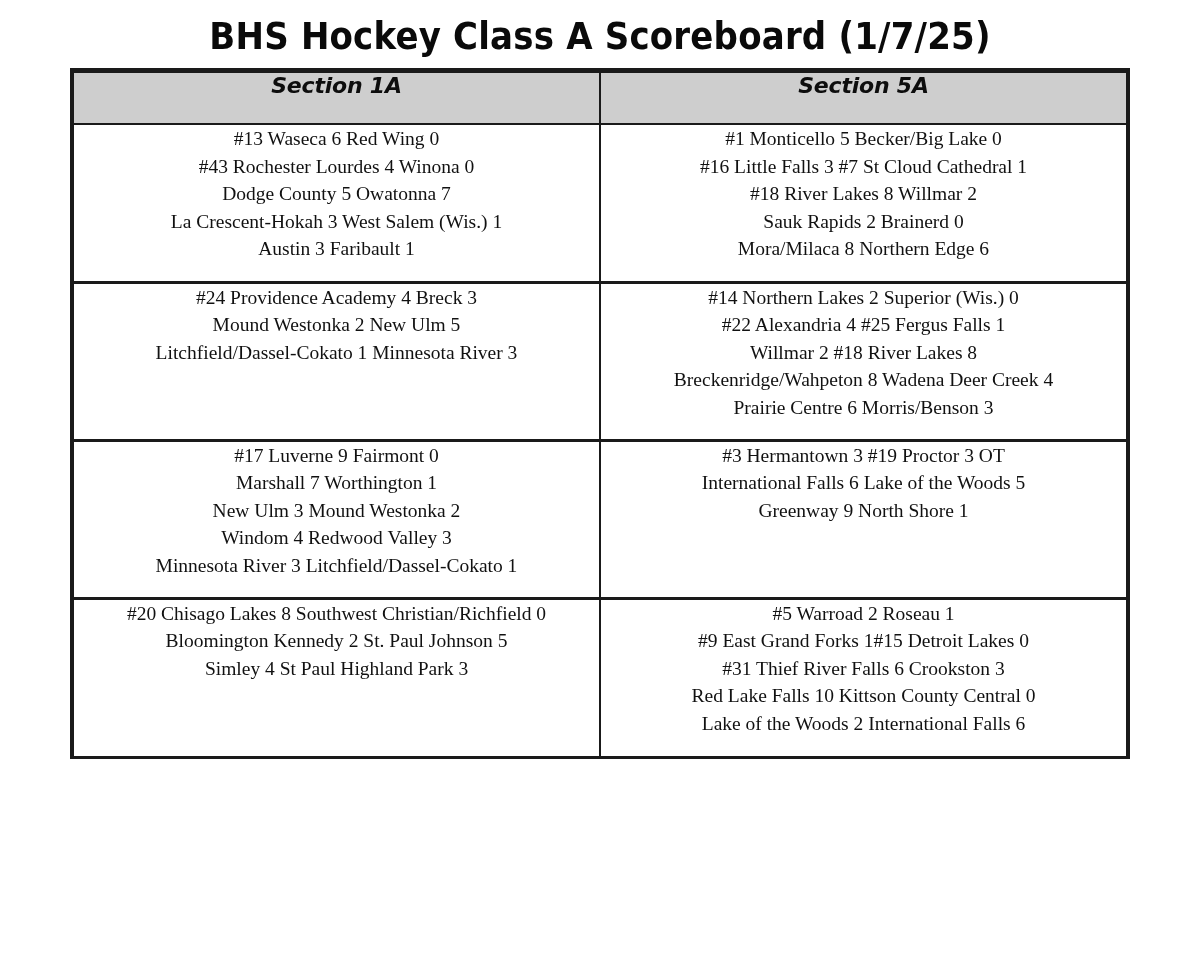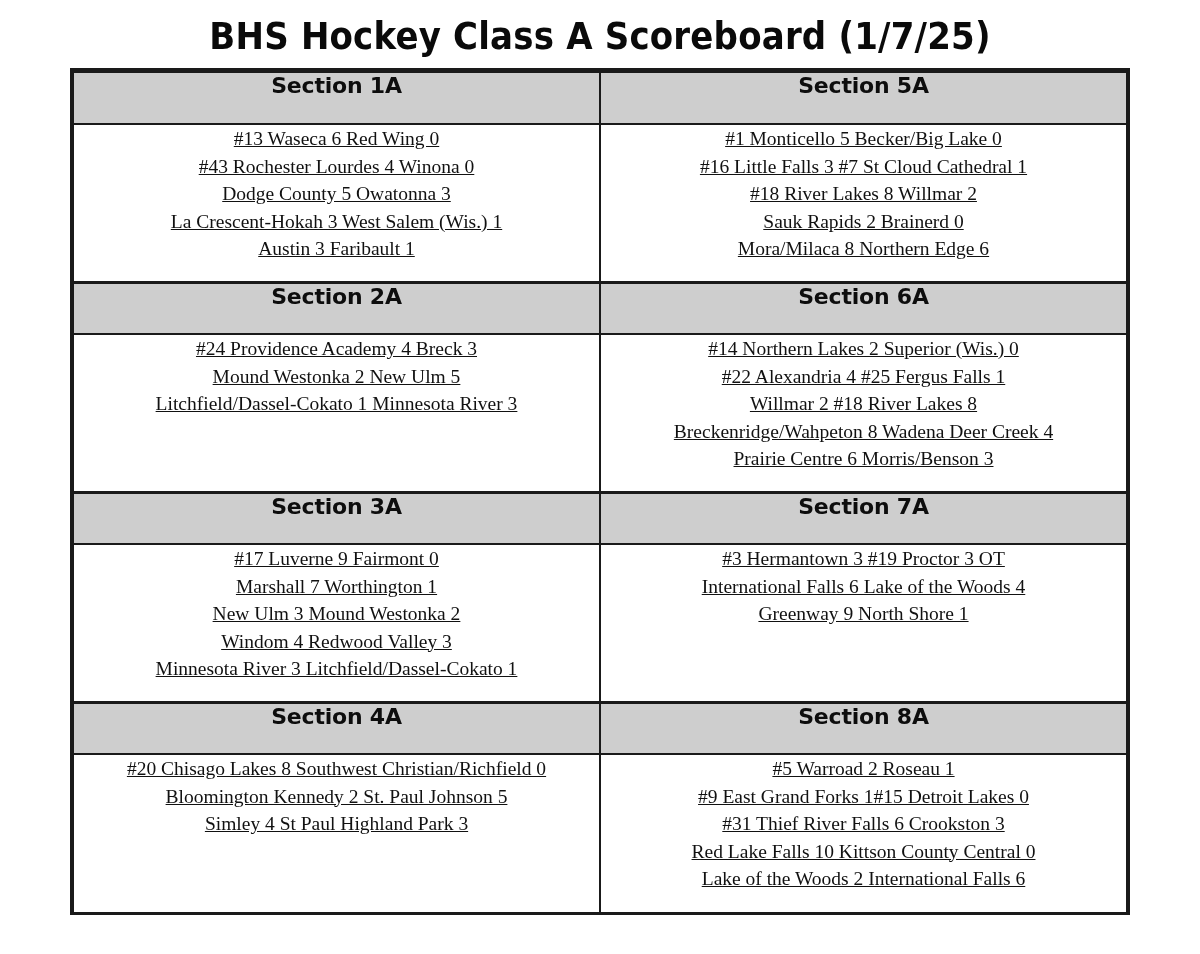--- a/index.html
+++ b/index.html
@@ -71,20 +71,21 @@
     height: 52px;
     border-left: 2px solid #1a1a1a;
     border-right: 2px solid #1a1a1a;
     border-top: 2px solid #1a1a1a;
     border-bottom: 2px solid #1a1a1a;
     font-family: "DejaVu Sans", "Liberation Sans", sans-serif;
     font-weight: bold;
     font-size: 22px;
     letter-spacing: -0.2px;
     color: #0d0d0d;
+    font-style: italic;
   }
 
   
   td.sec-body {
     background: #ffffff;
     height: 158px;
     border-left: 2px solid #1a1a1a;
     border-right: 2px solid #1a1a1a;
     border-bottom: 3px solid #1a1a1a;
     text-align: center;
@@ -94,21 +95,20 @@
   tr.row-last td.sec-body {
     border-bottom: none;
   }
 
   .game-line {
     font-family: "Liberation Serif", "DejaVu Serif", serif;
     font-size: 19.5px;
     line-height: 27.5px;
     color: #111111;
     white-space: nowrap;
-    text-decoration: underline;
   }
 </style>
 </head>
 <body>
 
 <div class="page">
 
   <div class="title">BHS Hockey Class A Scoreboard (1/7/25)</div>
 
   <div class="board-wrap">
@@ -116,75 +116,63 @@
       <tbody>
 
         <tr>
           <td class="sec-head">Section 1A</td>
           <td class="sec-head">Section 5A</td>
         </tr>
         <tr>
           <td class="sec-body">
             <div class="game-line">#13 Waseca 6 Red Wing 0</div>
             <div class="game-line">#43 Rochester Lourdes 4 Winona 0</div>
-            <div class="game-line">Dodge County 5 Owatonna 3</div>
+            <div class="game-line">Dodge County 5 Owatonna 7</div>
             <div class="game-line">La Crescent-Hokah 3 West Salem (Wis.) 1</div>
             <div class="game-line">Austin 3 Faribault 1</div>
           </td>
           <td class="sec-body">
             <div class="game-line">#1 Monticello 5 Becker/Big Lake 0</div>
             <div class="game-line">#16 Little Falls 3 #7 St Cloud Cathedral 1</div>
             <div class="game-line">#18 River Lakes 8 Willmar 2</div>
             <div class="game-line">Sauk Rapids 2 Brainerd 0</div>
             <div class="game-line">Mora/Milaca 8 Northern Edge 6</div>
           </td>
         </tr>
 
-        <tr>
-          <td class="sec-head">Section 2A</td>
-          <td class="sec-head">Section 6A</td>
-        </tr>
         <tr>
           <td class="sec-body">
             <div class="game-line">#24 Providence Academy 4 Breck 3</div>
             <div class="game-line">Mound Westonka 2 New Ulm 5</div>
             <div class="game-line">Litchfield/Dassel-Cokato 1 Minnesota River 3</div>
           </td>
           <td class="sec-body">
             <div class="game-line">#14 Northern Lakes 2 Superior (Wis.) 0</div>
             <div class="game-line">#22 Alexandria 4 #25 Fergus Falls 1</div>
             <div class="game-line">Willmar 2 #18 River Lakes 8</div>
             <div class="game-line">Breckenridge/Wahpeton 8 Wadena Deer Creek 4</div>
             <div class="game-line">Prairie Centre 6 Morris/Benson 3</div>
           </td>
         </tr>
 
         <tr>
-          <td class="sec-head">Section 3A</td>
-          <td class="sec-head">Section 7A</td>
-        </tr>
-        <tr>
           <td class="sec-body">
             <div class="game-line">#17 Luverne 9 Fairmont 0</div>
             <div class="game-line">Marshall 7 Worthington 1</div>
             <div class="game-line">New Ulm 3 Mound Westonka 2</div>
             <div class="game-line">Windom 4 Redwood Valley 3</div>
             <div class="game-line">Minnesota River 3 Litchfield/Dassel-Cokato 1</div>
           </td>
           <td class="sec-body">
             <div class="game-line">#3 Hermantown 3 #19 Proctor 3 OT</div>
-            <div class="game-line">International Falls 6 Lake of the Woods 4</div>
+            <div class="game-line">International Falls 6 Lake of the Woods 5</div>
             <div class="game-line">Greenway 9 North Shore 1</div>
           </td>
         </tr>
 
-        <tr>
-          <td class="sec-head">Section 4A</td>
-          <td class="sec-head">Section 8A</td>
-        </tr>
         <tr class="row-last">
           <td class="sec-body">
             <div class="game-line">#20 Chisago Lakes 8 Southwest Christian/Richfield 0</div>
             <div class="game-line">Bloomington Kennedy 2 St. Paul Johnson 5</div>
             <div class="game-line">Simley 4 St Paul Highland Park 3</div>
           </td>
           <td class="sec-body">
             <div class="game-line">#5 Warroad 2 Roseau 1</div>
             <div class="game-line">#9 East Grand Forks 1#15 Detroit Lakes 0</div>
             <div class="game-line">#31 Thief River Falls 6 Crookston 3</div>

